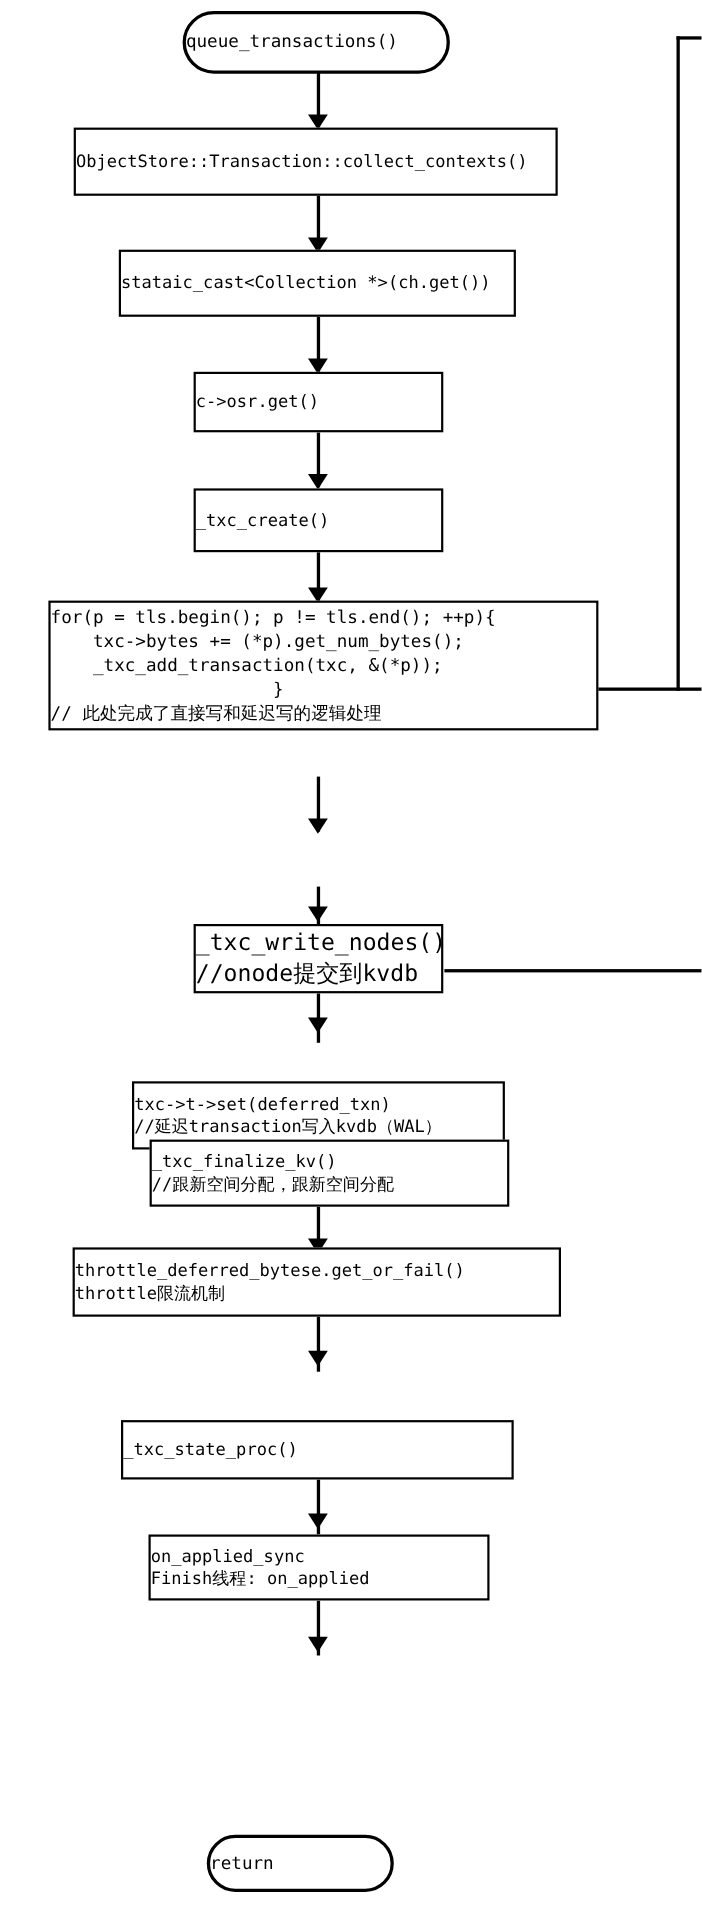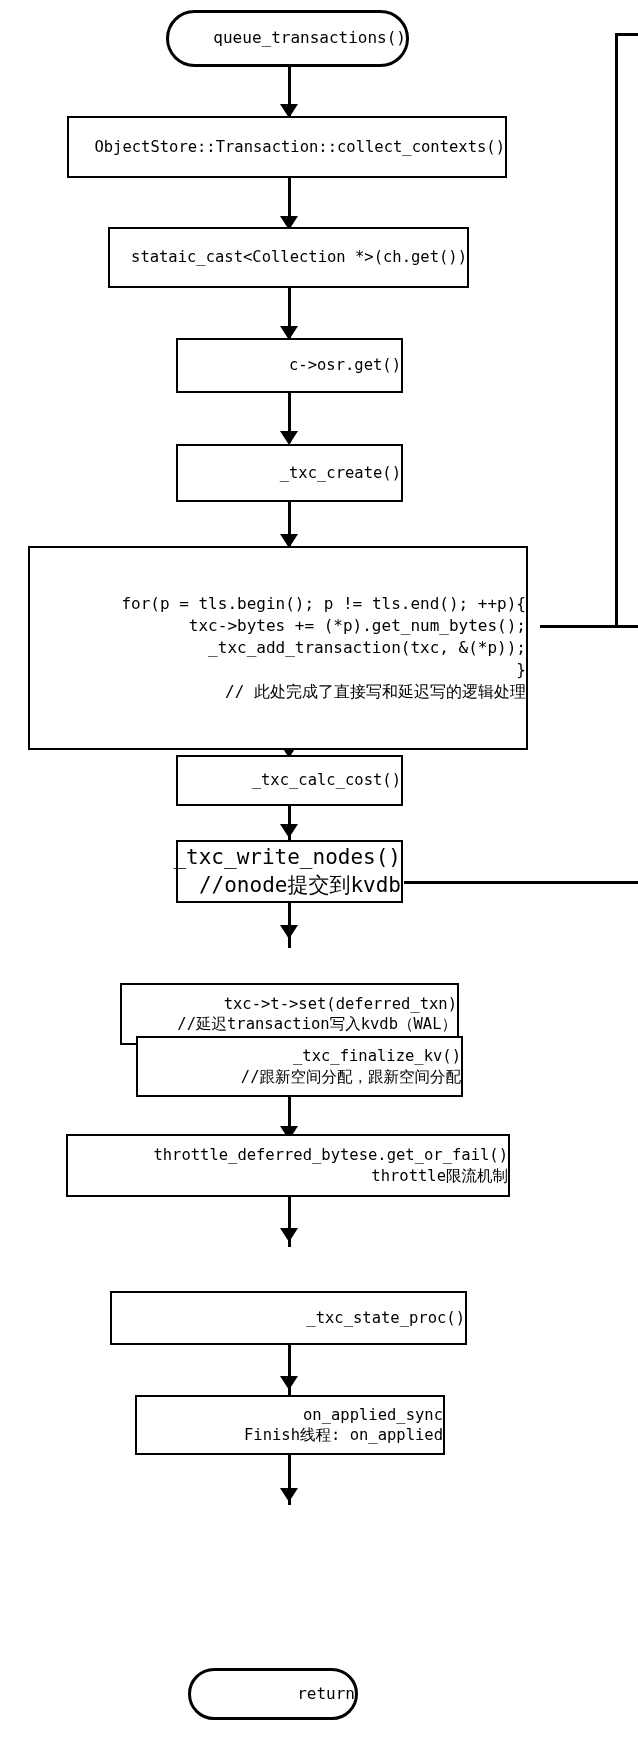--- a/index.html
+++ b/index.html
@@ -18,21 +18,21 @@
     overflow: hidden;
   }
   
   .node {
     position: absolute;
     box-sizing: border-box;
     background: #ffffff;
     border: 2.5px solid #000000;
     display: flex;
     flex-direction: column;
-    align-items: flex-end;
+    align-items: flex-start;
     justify-content: center;
     text-align: center;
     color: #000000;
     line-height: 1.30;
     white-space: pre;
     z-index: 3;
   }
   .node.terminal {
     border-radius: 999px;
     border-width: 3px;
@@ -123,35 +123,32 @@
   </div>
 
   <div class="node" style="left:108px; top:227px; width:361px; height:61px; font-size:15.5px;">
     <span class="line">stataic_cast&lt;Collection *&gt;(ch.get())</span>
   </div>
 
   <div class="node" style="left:176px; top:338px; width:227px; height:55px; font-size:15.5px;">
     <span class="line">c-&gt;osr.get()</span>
   </div>
 
-  <div class="node" style="left:176px; top:444px; width:227px; height:58px; font-size:15.5px;padding-left:12px;">
+  <div class="node" style="left:176px; top:444px; width:227px; height:58px; font-size:15.5px;">
     <span class="line">_txc_create()</span>
   </div>
 
-  <div class="node" style="left:28px; top:546px; width:500px; height:204px; font-size:16px; line-height:1.38;">
+  <div class="node" style="left:44px; top:546px; width:500px; height:118px; font-size:16px; line-height:1.38;">
     <span class="line">for(p = tls.begin(); p != tls.end(); ++p){</span>
     <span class="line">    txc-&gt;bytes += (*p).get_num_bytes();</span>
     <span class="line">    _txc_add_transaction(txc, &amp;(*p));</span>
     <span class="line">                     }</span>
     <span class="line">// 此处完成了直接写和延迟写的逻辑处理</span>
   </div>
 
-  <div class="node" style="left:176px; top:755px; width:227px; height:51px; font-size:15.5px;">
-    <span class="line">_txc_calc_cost()</span>
-  </div>
 
   <div class="node" style="left:176px; top:840px; width:227px; height:63px; font-size:21px;">
     <span class="line">_txc_write_nodes()</span>
     <span class="line">//onode提交到kvdb</span>
   </div>
 
   <div class="node" style="left:120px; top:938px; width:339px; height:62px; font-size:15.5px;margin-top:45px;">
     <span class="line">txc-&gt;t-&gt;set(deferred_txn)</span>
     <span class="line">//延迟transaction写入kvdb（WAL）</span>
   </div>

